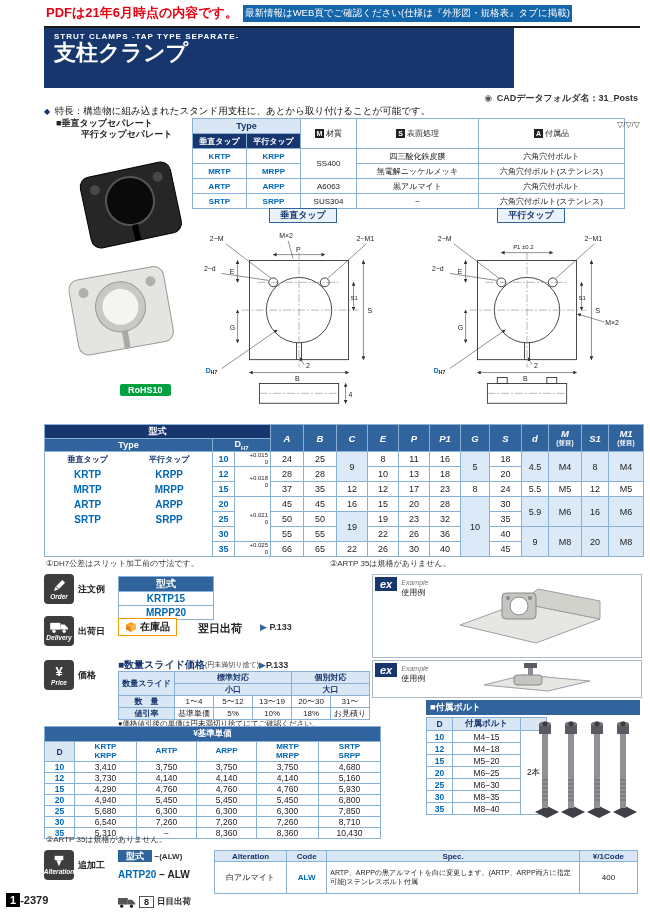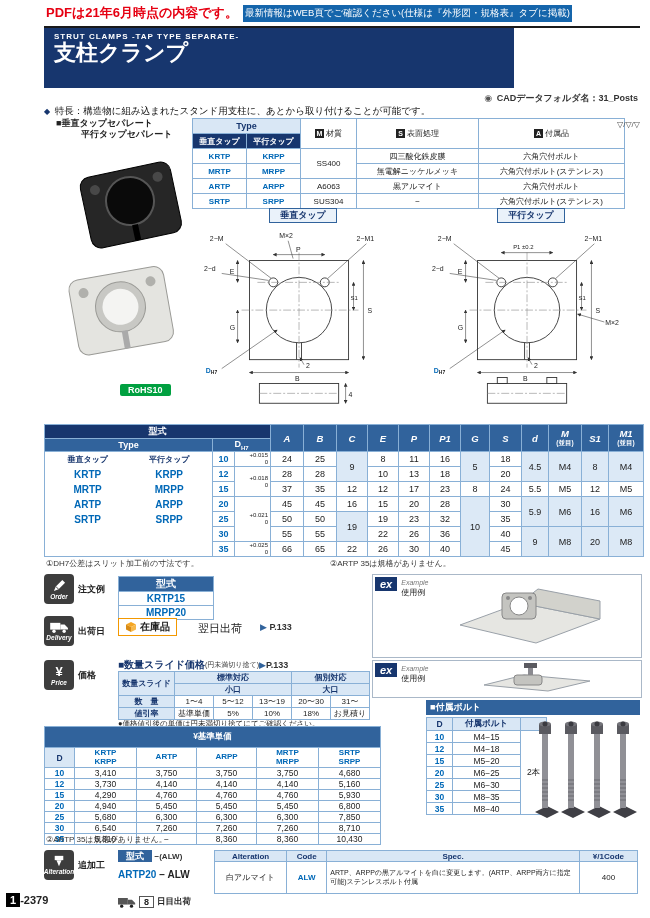--- a/index.html
+++ b/index.html
@@ -55,21 +55,21 @@
   .tolcell span{display:block}
   .note-line{font-size:8px;color:#333}
   .icon-block{position:absolute;display:flex;align-items:center;gap:4px}
   .ib-box{width:30px;height:30px;background:#3d3d3d;border-radius:4px;color:#fff;display:flex;flex-direction:column;align-items:center;justify-content:center;gap:1px}
   .ib-en{font-size:6.5px;font-style:italic;font-weight:bold}
   .ib-glyph{font-size:13px;line-height:1;font-weight:bold}
   .ib-jp{font-size:9px;font-weight:bold;color:#222}
   .order-tbl{left:118px;top:576px;width:96px;font-size:10px}
   .order-tbl tr{height:14px}
   .stock-badge{left:118px;top:618px;display:flex;align-items:center;gap:3px;border:1.5px solid #f39800;background:#fff;padding:1px 6px;font-size:10px;font-weight:bold}
-  .ship-text{left:198px;top:621px;font-size:11px;font-weight:normal}
+  .ship-text{left:198px;top:621px;font-size:11px;font-weight:bold}
   .pageref{font-size:9px;color:#333;font-weight:bold}
   .pr-ic{color:#31639c}
   .del-pageref{left:260px;top:622px}
   .del-note{left:118px;top:640px;font-size:8.5px}
   .hl{color:#0068b7;font-weight:bold}
   .price-title{left:118px;top:658px;font-size:10px;font-weight:bold;color:#17366e;display:flex;align-items:center;}
   .pt-note{font-size:7px;color:#333;font-weight:normal}
   .slide-tbl{left:118px;top:671px;width:251px;font-size:8px}
   .slide-tbl tr{height:11px}
   .price-note{left:118px;top:719px;font-size:7.5px}
@@ -593,21 +593,21 @@
   <table class="abs bp-tbl">
     <colgroup>
         <col style="width:30px">
         <col style="width:62px">
         <col style="width:60px">
         <col style="width:60px">
         <col style="width:62px">
         <col style="width:62px">
       </colgroup>
     <tbody>
-        <tr style="height:21px">
+        <tr style="height:15px">
           <th colspan="6" class="bg-mblue">¥基準単価</th>
         </tr>
     <tr style="height:20px">
       <th class="bg-lblue">D</th>
       <th class="bp-code c-blue">
             <div>KRTP</div>
             <div>KRPP</div>
           </th>
       <th class="bp-code c-blue">ARTP</th>
       <th class="bp-code c-blue">ARPP</th>

